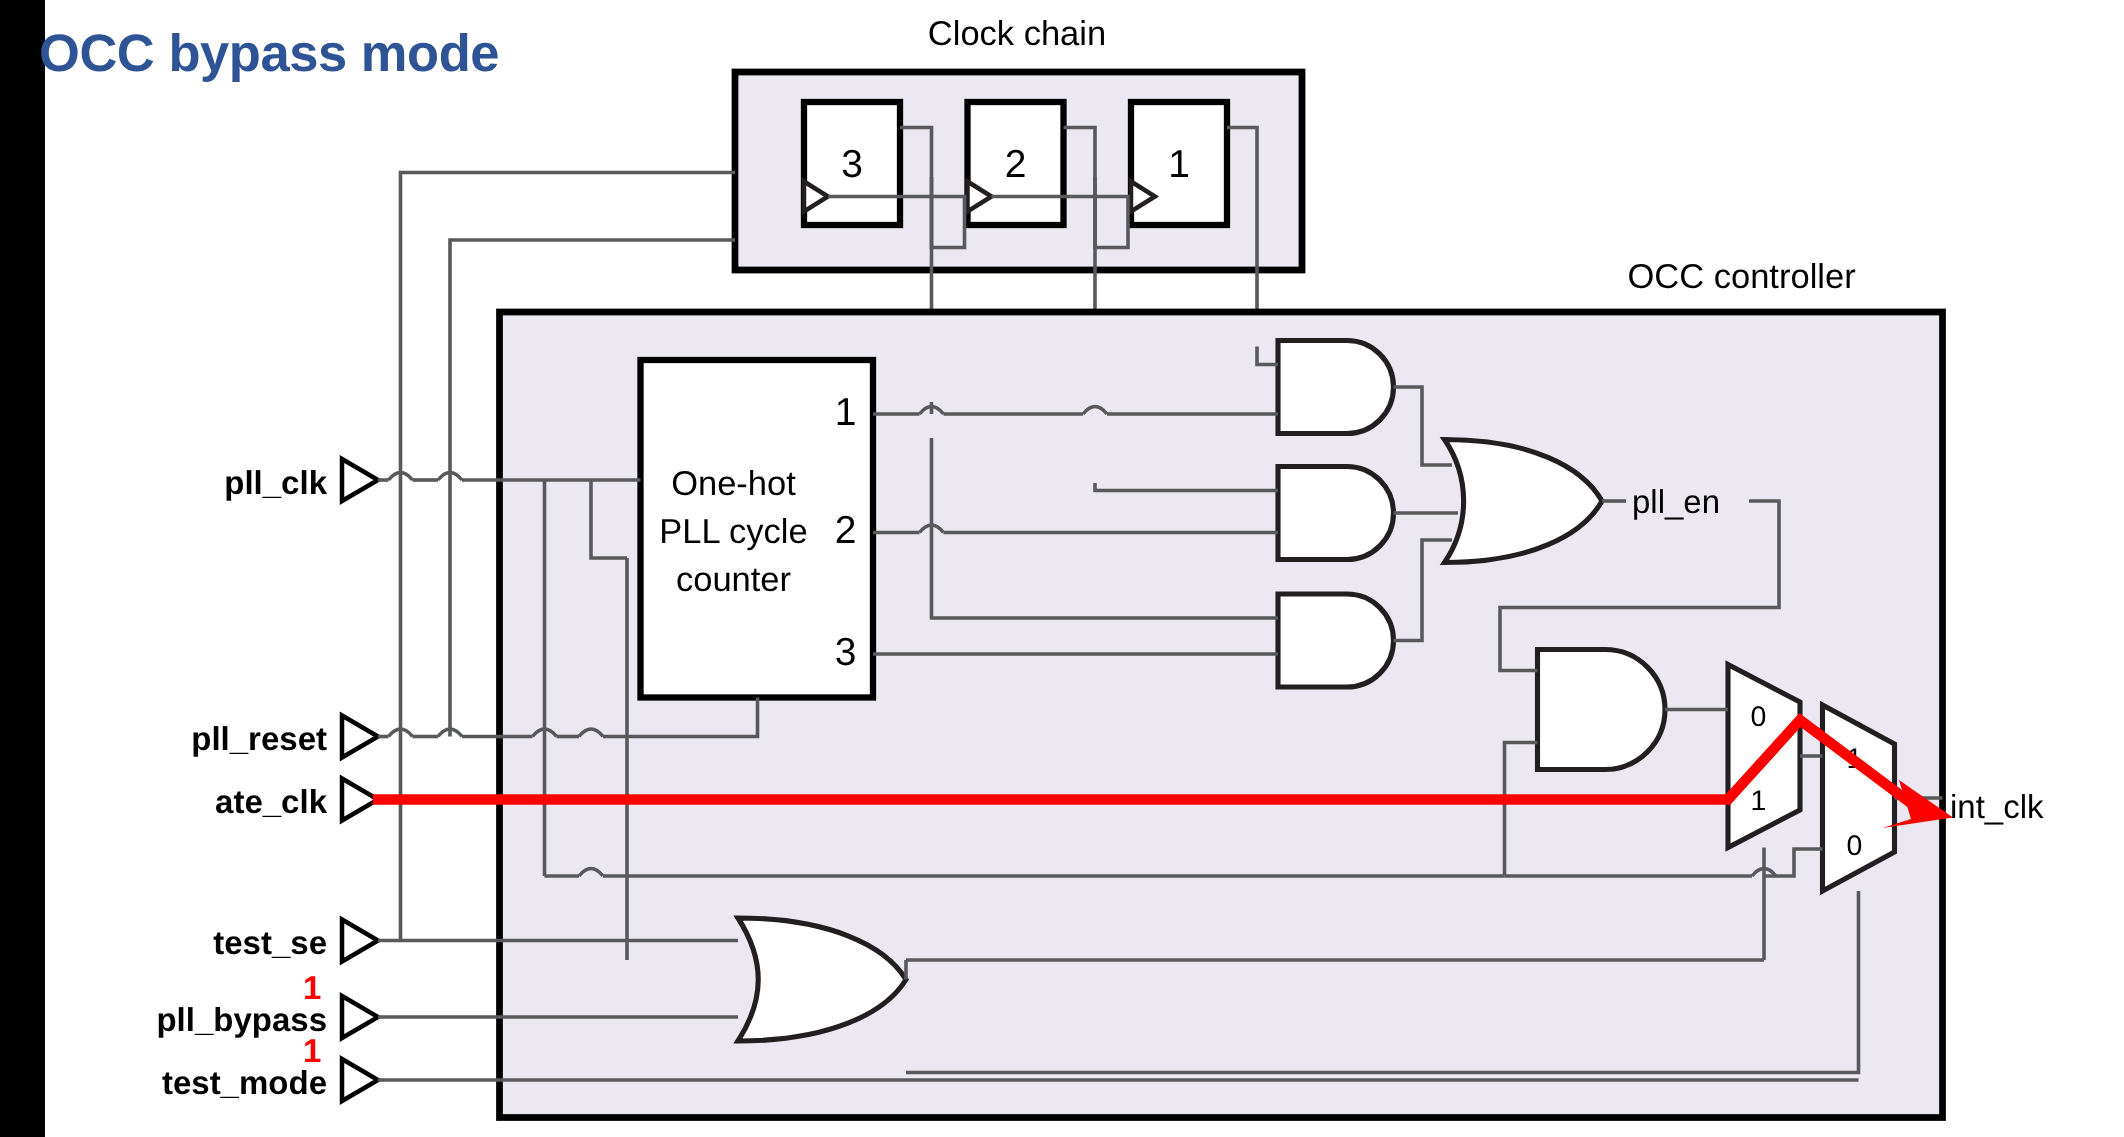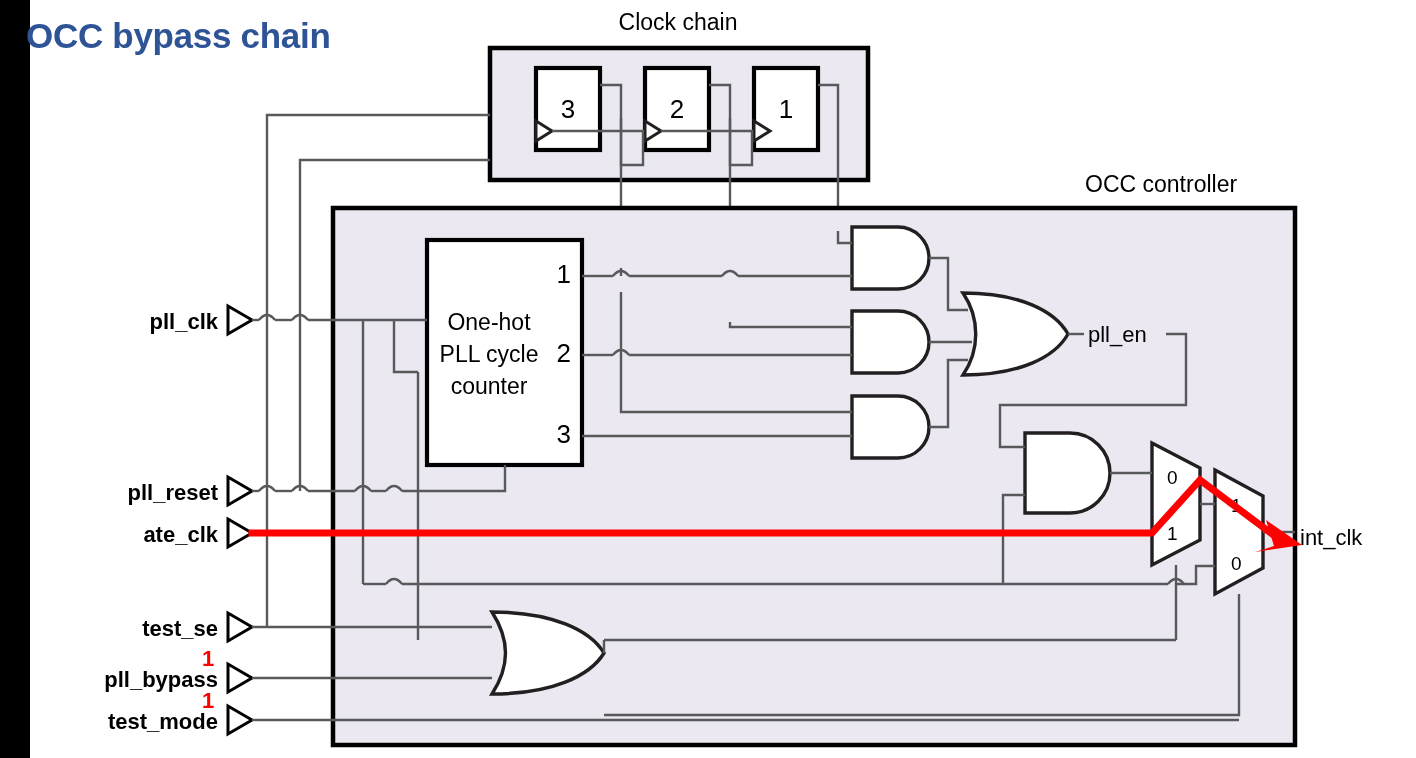--- a/index.html
+++ b/index.html
@@ -23,21 +23,21 @@
   .panel{stroke:#000;stroke-width:4.5;fill:#ebe8f1;}
   .red{stroke:#ff0000;stroke-width:7;fill:none;stroke-linecap:square;}
   .hop{stroke:#58595b;stroke-width:2.4;fill:none;}
 </style>
 </head>
 <body>
 
 <div id="stage">
 
   <div class="leftbar"></div>
-  <div class="title">OCC bypass chain</div>
+  <div class="title">OCC bypass mode</div>
 
   <svg width="1416" height="758" viewBox="0 0 1416 758">
 
     <g>
       <rect x="490" y="48" width="378" height="132" class="panel"></rect>
 
       <rect x="536" y="68" width="64" height="82" class="blkbox"></rect>
       <path d="M536 121 L552 131 L536 141 Z" fill="#fff" stroke="#231f20" stroke-width="3"></path>
       <text x="568" y="118" text-anchor="middle" class="num">3</text>
 

